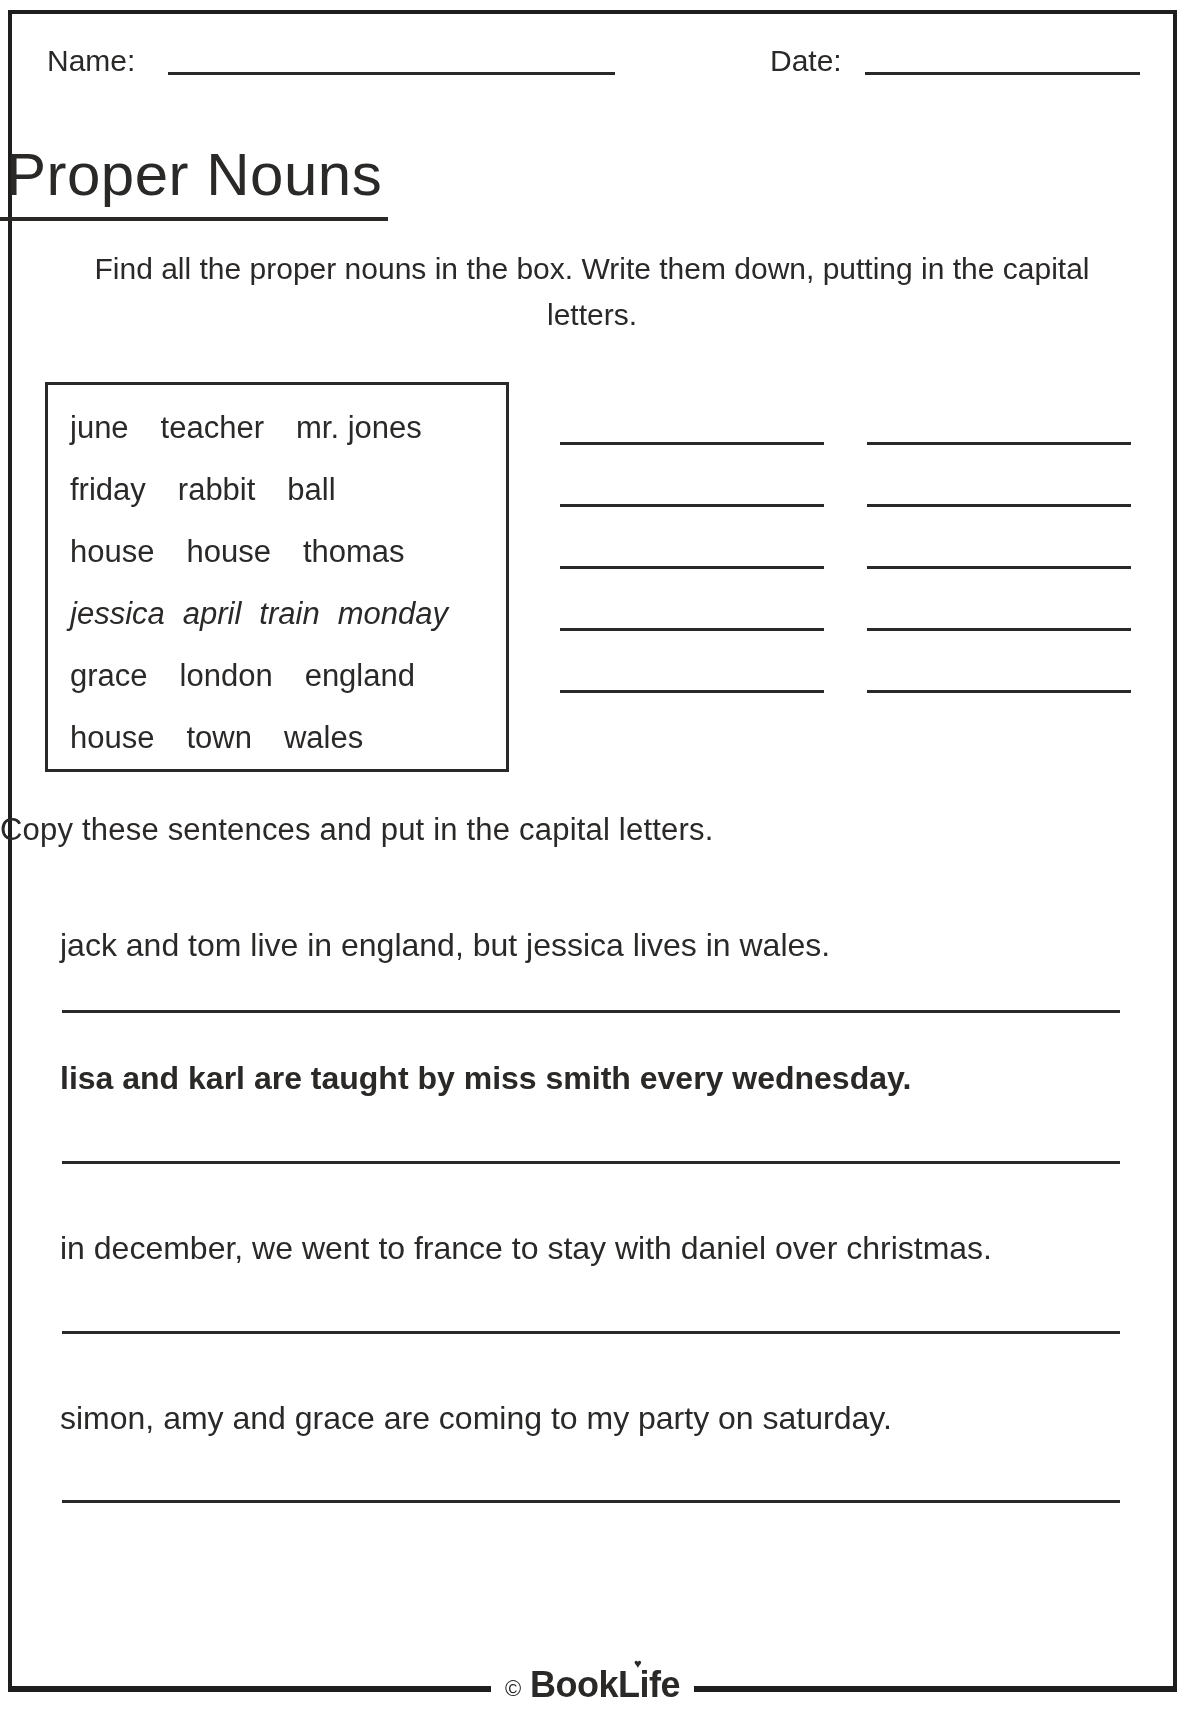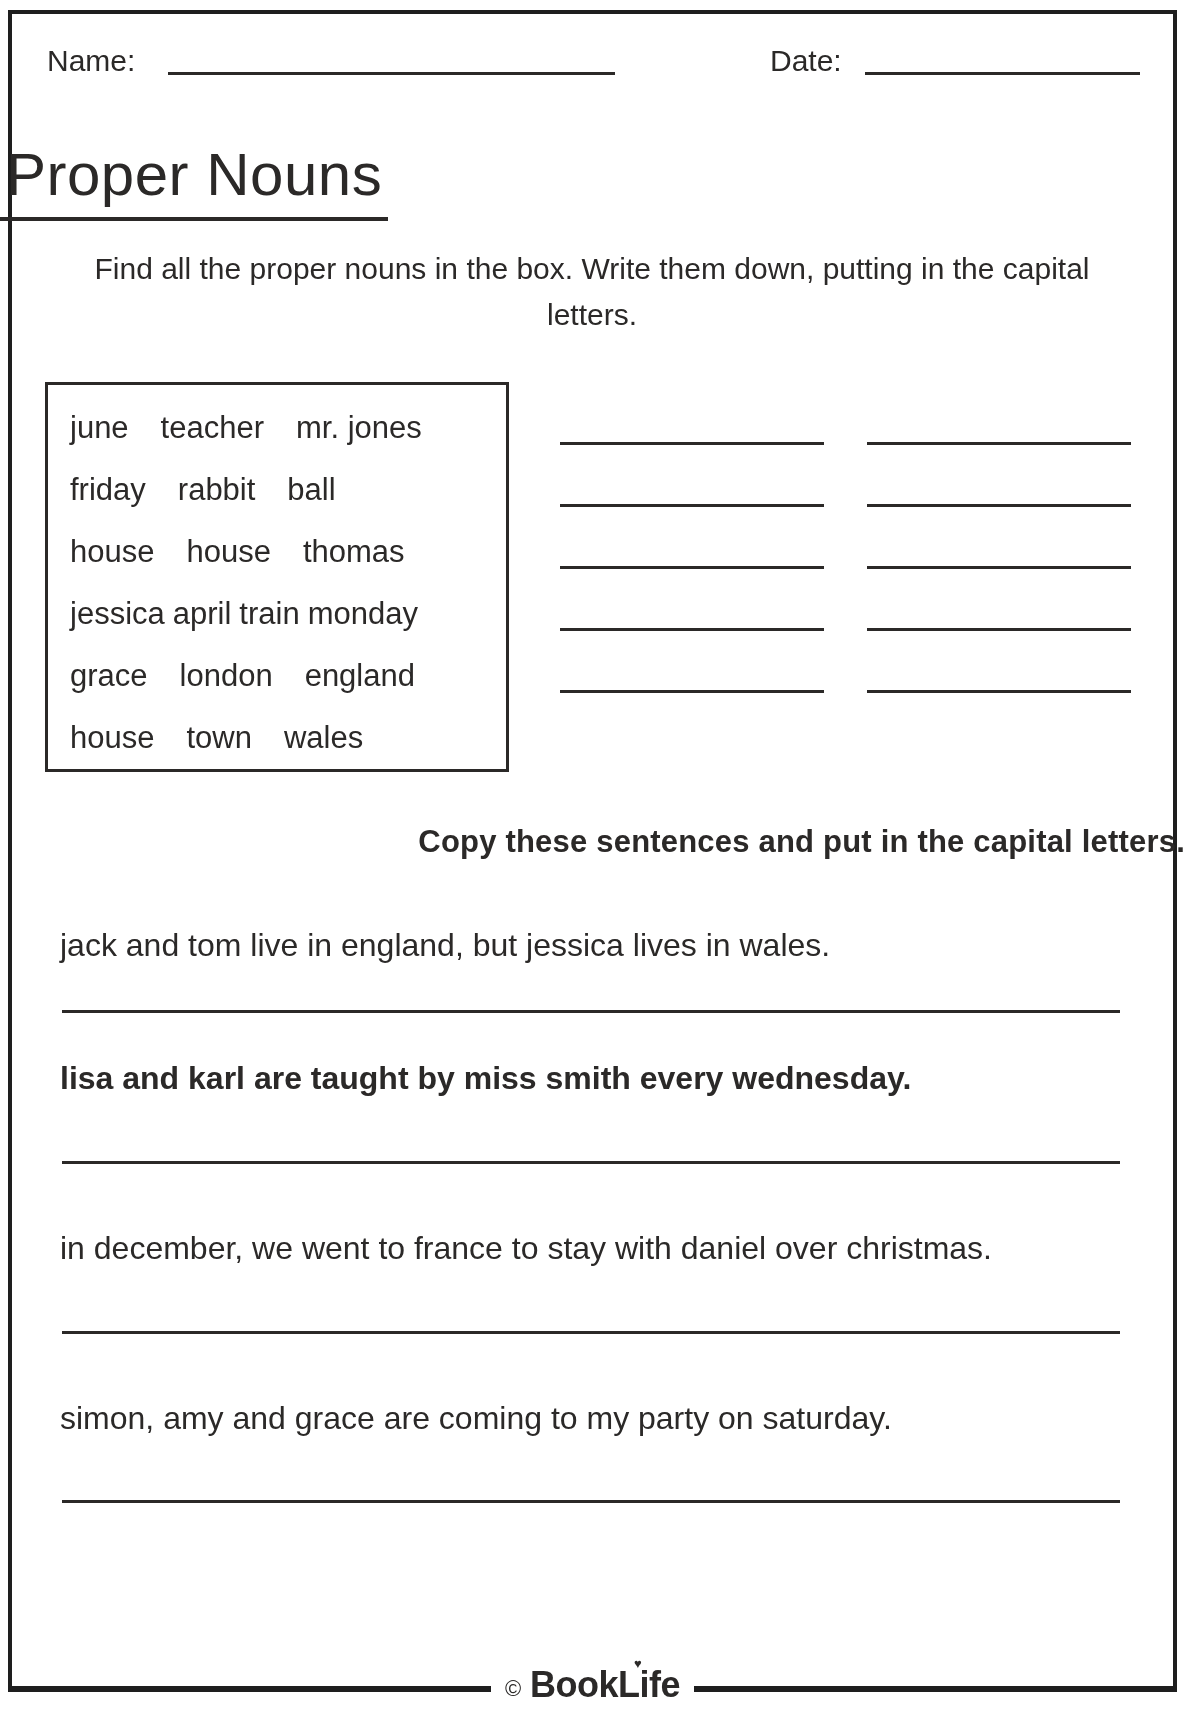--- a/index.html
+++ b/index.html
@@ -27,30 +27,30 @@
            border-bottom:4px solid var(--ink,#2b2928); padding:0 6px 8px 6px; }
 
   
   .instructions { position:absolute; left:62px; top:238px; width:1060px; margin:8px auto;
                   font-size:30px; line-height:46px; text-align:center; }
 
   
   .word-box { position:absolute; left:45px; top:382px; width:464px; height:390px;
               border:3px solid var(--ink,#2b2928); padding:12px 0 0 22px; overflow:hidden; }
   .word-row { display:flex; gap:32px; line-height:62px; font-size:31px; white-space:nowrap;text-align:center; }
-  .word-row.tight { gap:8px; }
+  .word-row.tight { gap:18px;font-style:italic; }
 
   
   .answer-grid { position:absolute; left:560px; top:383px;
                  display:grid; grid-template-columns:264px 264px; column-gap:43px; grid-auto-rows:62px; }
   .blank { border-bottom:3px solid var(--ink,#2b2928); }
 
   
-  .copy-heading { position:absolute; left:0; top:812px; width:100%; text-align:right;
-                  font-size:31px; font-weight:700; letter-spacing:0.2px;margin-top:12px; }
+  .copy-heading { position:absolute; left:0; top:812px; width:100%; text-align:left;
+                  font-size:31px; font-weight:400; letter-spacing:0.2px; }
 
   .sentence { position:absolute; left:60px; font-size:32px; white-space:nowrap; }
   .s1 { top:910px;margin-top:17px; } .s2 { top:1060px;font-weight:bold; } .s3 { top:1230px; } .s4 { top:1400px; }
 
   .sent-line { position:absolute; left:62px; width:1058px; height:3px; background:var(--ink,#2b2928); }
   .l1 { top:1010px; } .l2 { top:1161px; } .l3 { top:1331px; } .l4 { top:1500px; }
 
   
   .logo { position:absolute; left:0; top:1664px; width:100%; display:flex;
           justify-content:center; align-items:center; gap:9px; }

